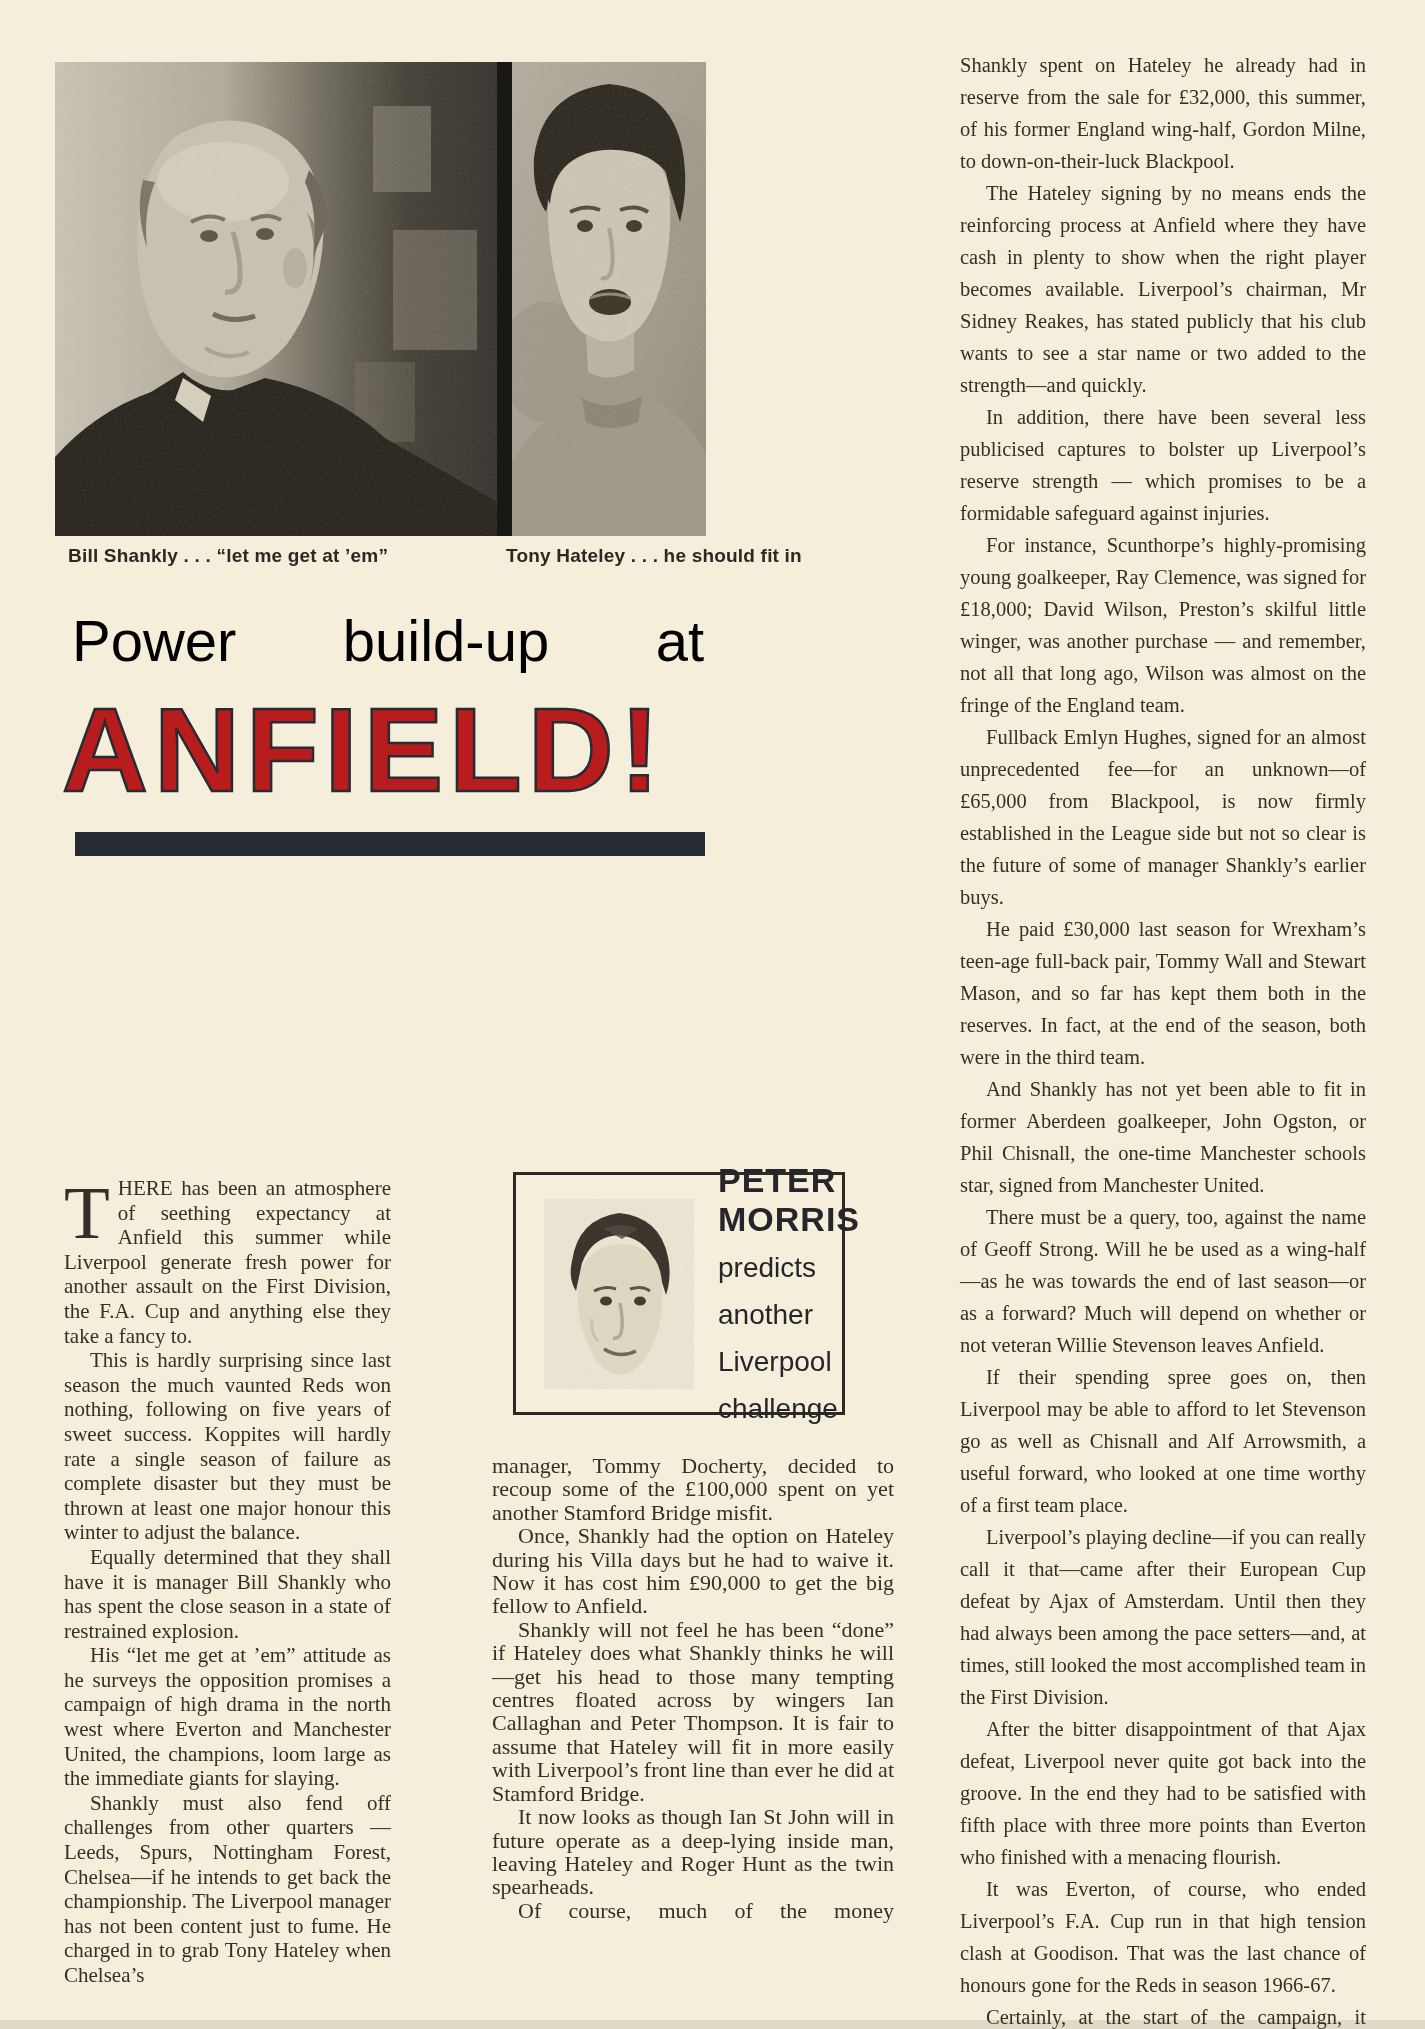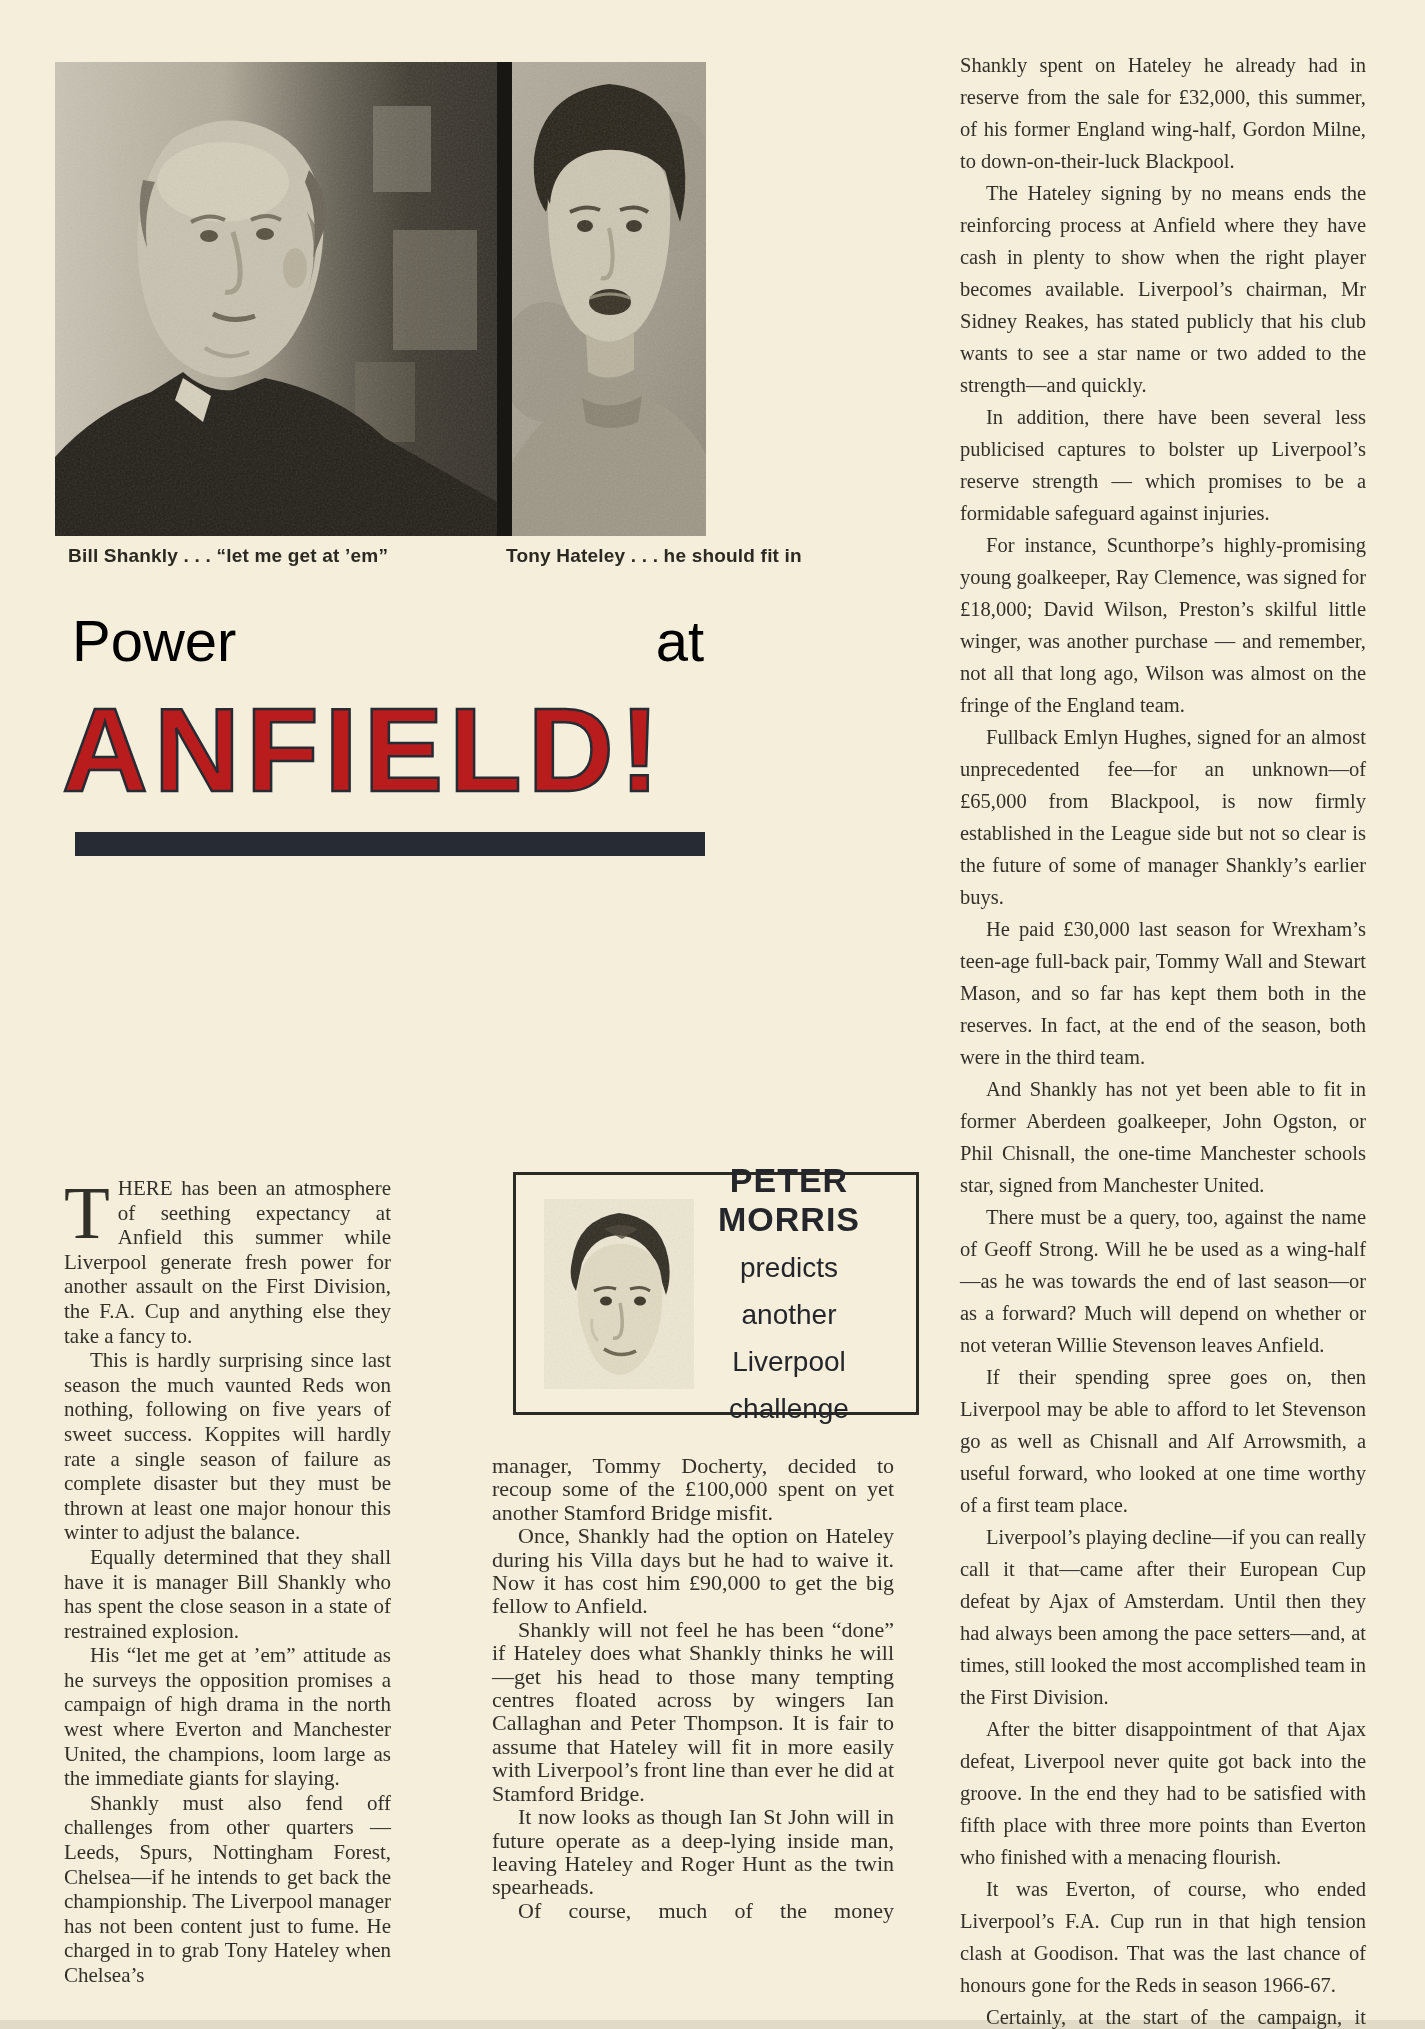--- a/index.html
+++ b/index.html
@@ -57,23 +57,23 @@
   .col-left  { left:64px;  top:1176px; width:327px; font-size:21px;   line-height:24.6px; }
   .col-mid   { left:492px; top:1454px; width:402px; font-size:22px; line-height:23.4px; }
   .col-right { left:960px; top:49px;   width:406px; font-size:20.5px; line-height:32px; }
 
   .dropcap {
     float:left; font-size:75px; line-height:70px;
     padding:2px 8px 0 0; color:#33302a;
   }
 
   .inset {
-    position:absolute; left:513px; top:1172px; width:406px; height:243px;
+    position:absolute; left:513px; top:1172px; width:332px; height:243px;
     border:3px solid #2b2a25; box-sizing:border-box;
-    display:flex; align-items:center;text-align:center;
+    display:flex; align-items:center;
   }
   .inset-photo { width:150px; height:190px; margin-left:28px; flex:0 0 auto; }
   .inset-photo svg { display:block; }
   .inset-text { margin-left:24px; font-family:"Liberation Sans", sans-serif; color:#24262b; }
   .inset-name div { font-weight:bold; font-size:34px; line-height:39px; letter-spacing:1px; }
   .inset-tag  div { font-size:28px; line-height:36px; margin-top:11px; }
 </style>
 </head>
 <body>
 
@@ -150,20 +150,21 @@
       <path d="M70 336 Q 98 352 130 334 L 126 360 Q 98 372 74 360 Z" fill="#8a8372"></path>
       <rect width="194" height="474" filter="url(#grain2)" opacity="0.16"></rect>
     </svg>
   </div>
 
   <div class="caption caption-left">Bill Shankly . . . “let me get at ’em”</div>
   <div class="caption caption-right">Tony Hateley . . . he should fit in</div>
 
   <div class="kicker">
     <span>Power</span>
+    <span>build-up</span>
     <span>at</span>
   </div>
   <div class="main-head">ANFIELD!</div>
   <div class="head-rule"></div>
 
   <div class="col col-left">
     <p class="para"><span class="dropcap">T</span><span>HERE has been an atmosphere of seething expectancy at Anfield this summer while Liverpool generate fresh power for another assault on the First Division, the F.A. Cup and anything else they take a fancy to.</span></p>
     <p class="para ind">This is hardly surprising since last season the much vaunted Reds won nothing, following on five years of sweet success. Koppites will hardly rate a single season of failure as complete disaster but they must be thrown at least one major honour this winter to adjust the balance.</p>
     <p class="para ind">Equally determined that they shall have it is manager Bill Shankly who has spent the close season in a state of restrained explosion.</p>
     <p class="para ind">His “let me get at ’em” attitude as he surveys the opposition promises a campaign of high drama in the north west where Everton and Manchester United, the champions, loom large as the immediate giants for slaying.</p>

